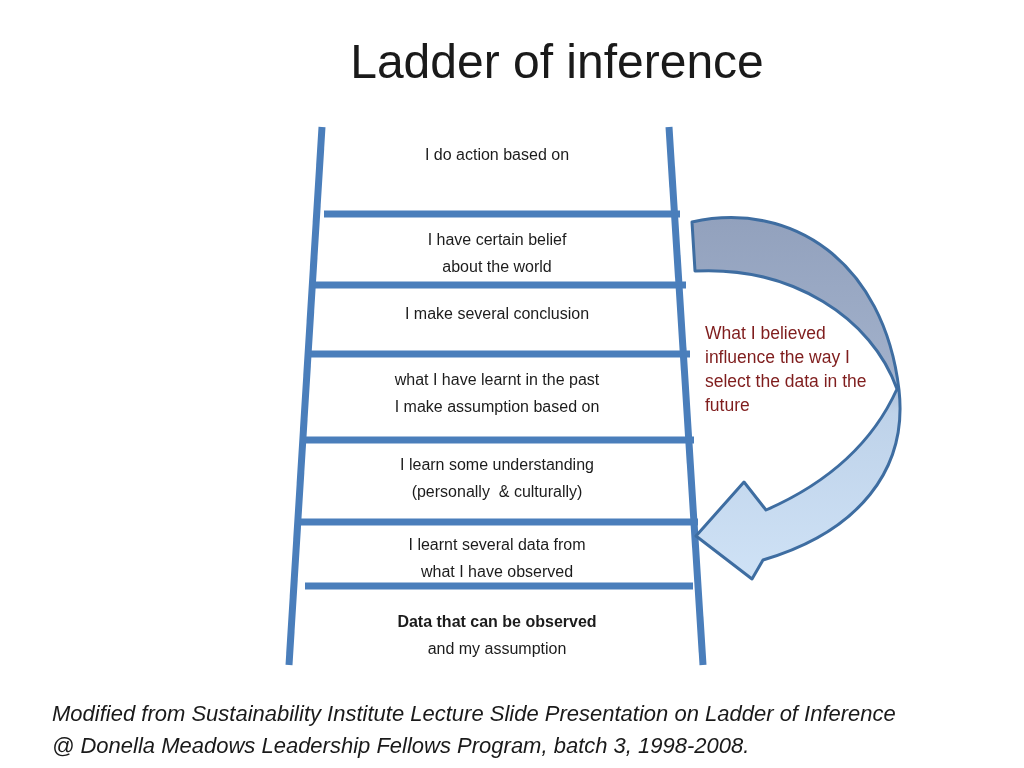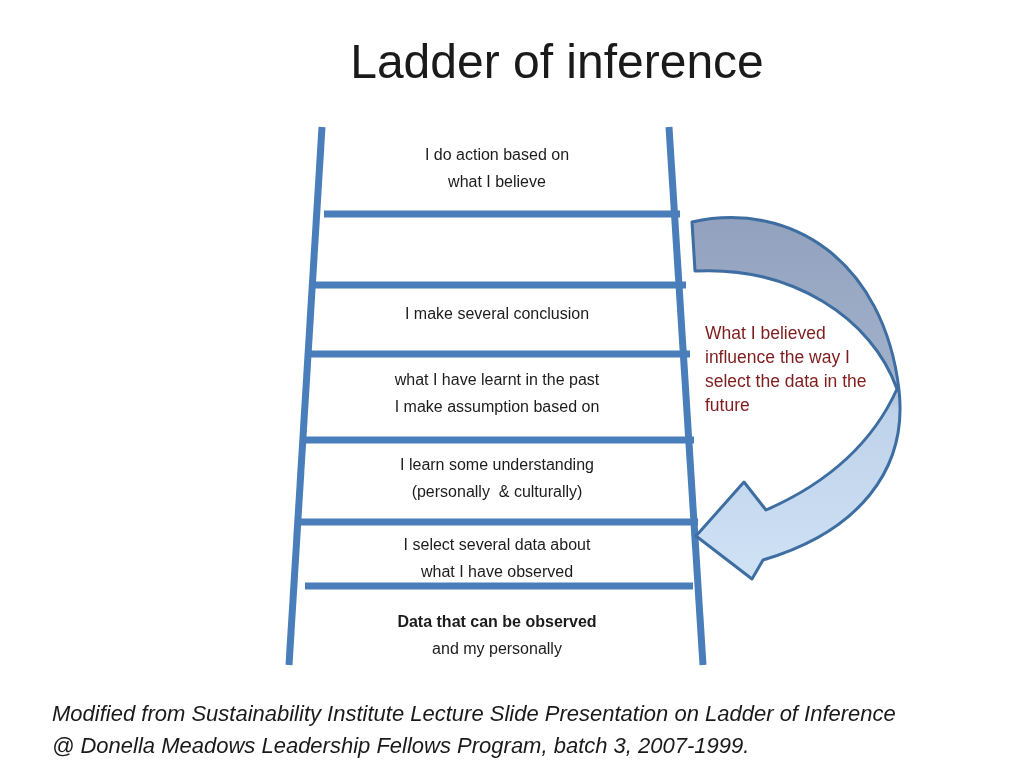--- a/index.html
+++ b/index.html
@@ -102,48 +102,51 @@
          L 696,536
          L 744,482
          L 766,510
          C 830,482 874,440 897,389
          C 872,318 792,266 695,271
          Z" fill="url(#arrowGrad)" stroke="#3e6da1" stroke-width="3" stroke-linejoin="round"></path>
   </svg>
 
   <div class="rung-label" style="top:141px">
     <div>I do action based on</div>
-    <div>what I believe</div>
   </div>
 
+  <div class="rung-label" style="top:226px">
+    <div>I have certain belief</div>
+    <div>about the world</div>
+  </div>
 
   <div class="rung-label" style="top:300px">
     <div>I make several conclusion</div>
   </div>
 
   <div class="rung-label" style="top:366px">
     <div>what I have learnt in the past</div>
     <div>I make assumption based on</div>
   </div>
 
   <div class="rung-label" style="top:451px">
     <div>I learn some understanding</div>
     <div>(personally  &amp; culturally)</div>
   </div>
 
   <div class="rung-label" style="top:531px">
-    <div>I select several data about</div>
+    <div>I learnt several data from</div>
     <div>what I have observed</div>
   </div>
 
   <div class="rung-label" style="top:608px">
     <div class="bold-line">Data that can be observed</div>
-    <div>and my personally</div>
+    <div>and my assumption</div>
   </div>
 
   <div class="arrow-caption">What I believed influence the way I select the data in the future</div>
 
   <div class="footer-note">
     <div>Modified from Sustainability Institute Lecture Slide Presentation on Ladder of Inference</div>
-    <div>@ Donella Meadows Leadership Fellows Program, batch 3, 2007-1999.</div>
+    <div>@ Donella Meadows Leadership Fellows Program, batch 3, 1998-2008.</div>
   </div>
 
 </div>
 
 </body></html>

